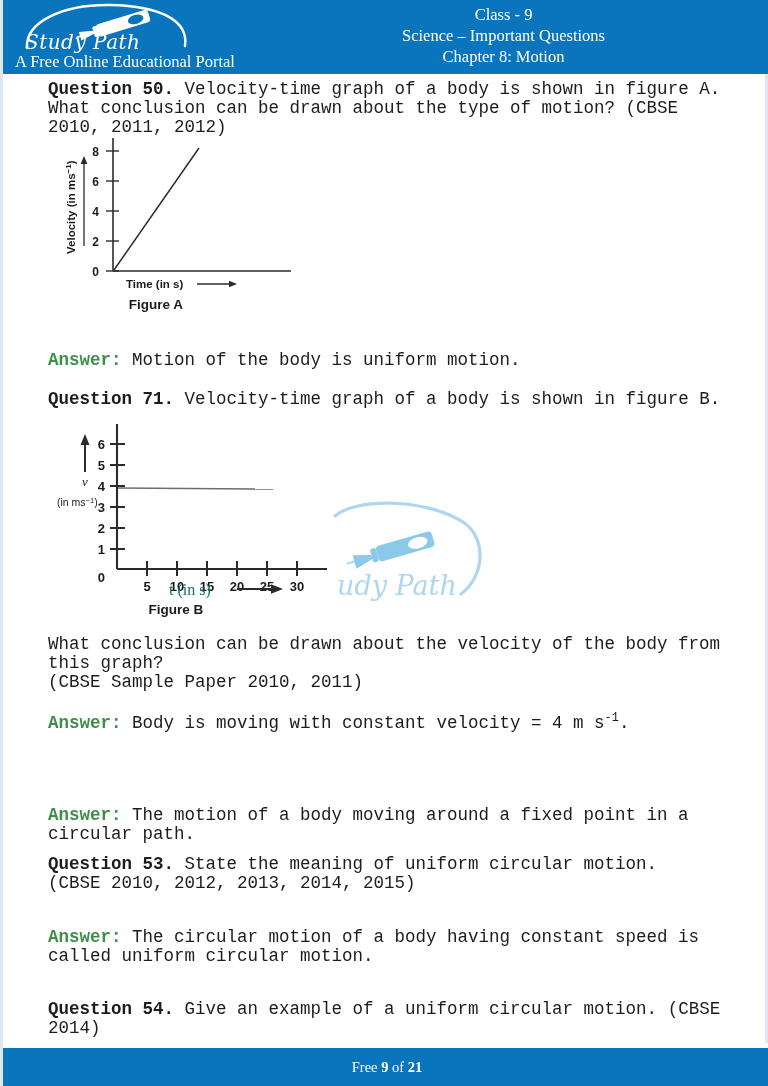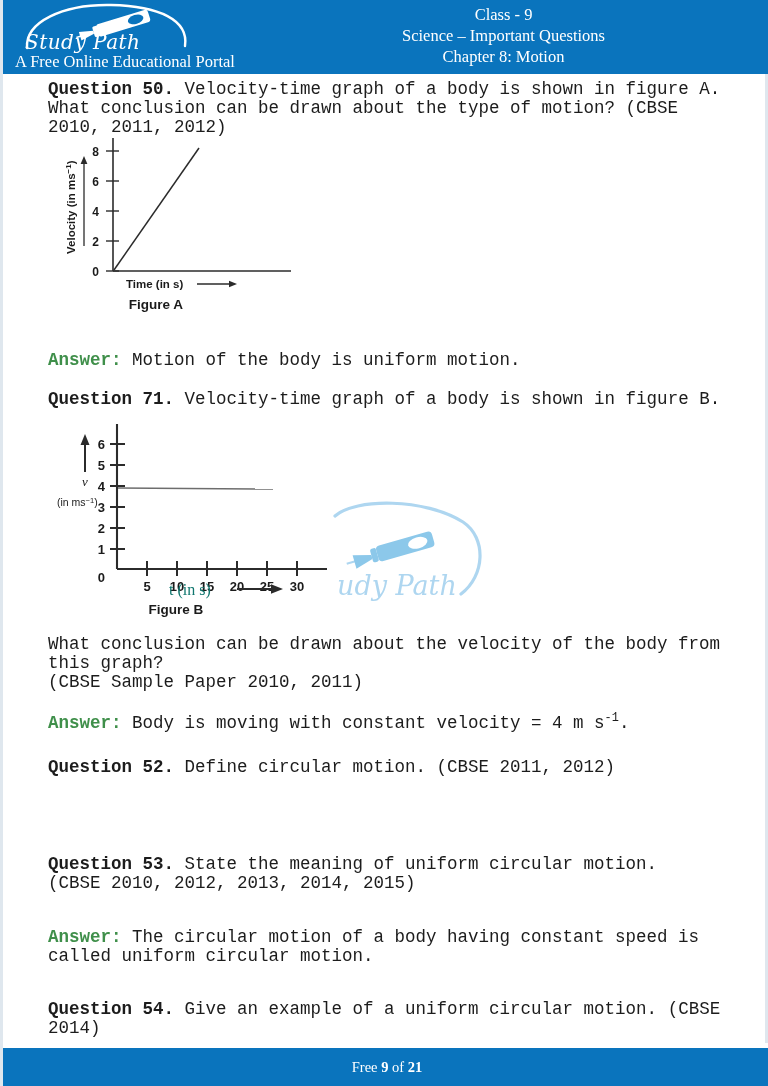--- a/index.html
+++ b/index.html
@@ -311,25 +311,25 @@
   <div class="para" style="left:45px; top:635px; width:685px;">
     <div>What conclusion can be drawn about the velocity of the body from this graph?</div>
     <div>(CBSE Sample Paper 2010, 2011)</div>
   </div>
 
   <div class="para" style="left:45px; top:709px; width:685px;">
     <span class="alabel">Answer:</span>
     <span>Body is moving with constant velocity = 4 m s</span><sup>-1</sup><span>.</span>
   </div>
 
-  <div class="para" style="left:45px; top:758px; width:685px;">
-    <span class="qlabel">Question 52.</span>
-    <span>Define circular motion. (CBSE 2011, 2012)</span>
-  </div>
-
+
+  <div class="para" style="left:45px; top:806px; width:685px;">
+    <span class="alabel">Answer:</span>
+    <span>The motion of a body moving around a fixed point in a circular path.</span>
+  </div>
 
   <div class="para" style="left:45px; top:855px; width:685px;">
     <div>
       <span class="qlabel">Question 53.</span>
       <span>State the meaning of uniform circular motion.</span>
     </div>
     <div>(CBSE 2010, 2012, 2013, 2014, 2015)</div>
   </div>
 
   <div class="para" style="left:45px; top:928px; width:680px;">

